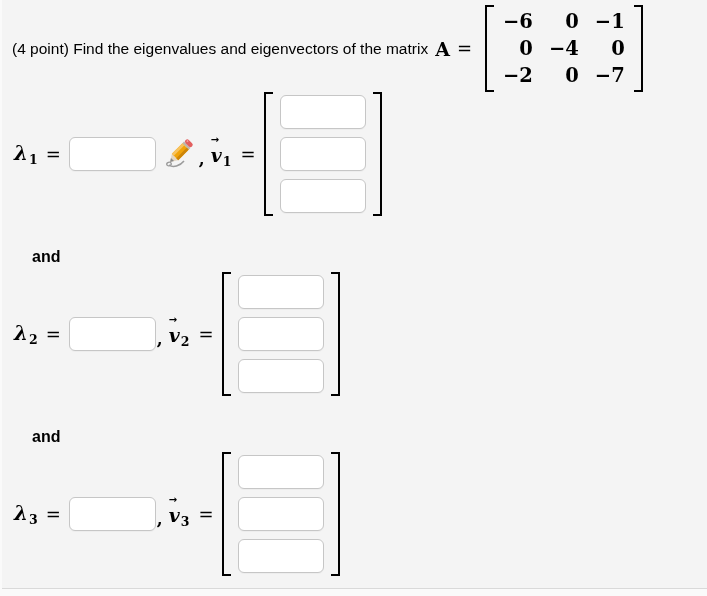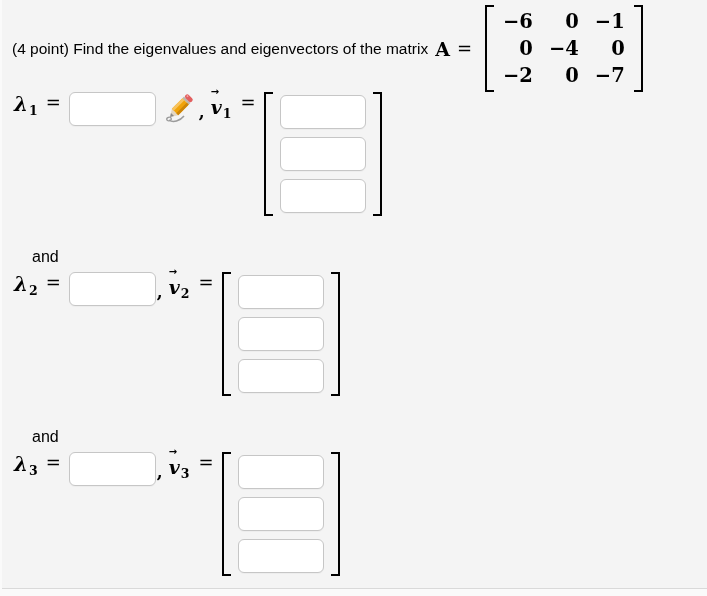--- a/index.html
+++ b/index.html
@@ -34,21 +34,21 @@
   .agrid {
     display:grid; grid-template-columns:repeat(3, minmax(24px, auto));
     column-gap:16px; padding:3px 9px; align-content:center;
   }
   .acell {
     font-family:"DejaVu Serif","Liberation Serif",serif;
     font-weight:bold; font-size:19.5px; line-height:27px; text-align:right;
   }
 
   
-  .answer-row { display:flex; align-items:flex-start; margin-left:12px; }
+  .answer-row { display:flex; align-items:center; margin-left:12px; }
   .lambda-wrap {
     font-family:"DejaVu Serif","Liberation Serif",serif;
     font-style:italic; font-weight:bold; font-size:20px; white-space:nowrap;
   }
   .sub { font-size:12.5px; font-style:normal; vertical-align:-4px; margin-left:1px; }
   .eq { font-family:"DejaVu Serif","Liberation Serif",serif; font-size:18px; margin:0 8px; }
   .comma { font-family:"DejaVu Serif","Liberation Serif",serif; font-weight:bold; font-size:17px; margin:10px 6px 0 1px; }
   .vec {
     position:relative; display:inline-block;
     font-family:"DejaVu Serif","Liberation Serif",serif;
@@ -64,21 +64,21 @@
     border:1px solid #c6c6c6; border-radius:6px;
     background:#fff; box-sizing:border-box;
     font:14px "Liberation Sans","DejaVu Sans",sans-serif;
     padding:0 7px; outline:none;
     box-shadow:0 1px 1px rgba(0,0,0,0.03);
   }
   .vmatrix { display:flex; align-items:stretch; }
   .vcells { display:flex; flex-direction:column; gap:8px; padding:3px 7px; }
   .vcells .ans-input { width:86px; }
 
-  .and-label { font-size:16px; margin:32px 0 6px 30px; }
+  .and-label { font-size:16px; margin:32px 0 6px 30px;font-weight:bold; }
   .pencil { margin:0 1px 0 7px; flex:none; }
 </style>
 </head>
 <body>
 
 <div class="panel">
 
   <div class="title-row">
     <span class="intro">(4 point) Find the eigenvalues and eigenvectors of the matrix</span>
     <span class="mvar">A</span>

